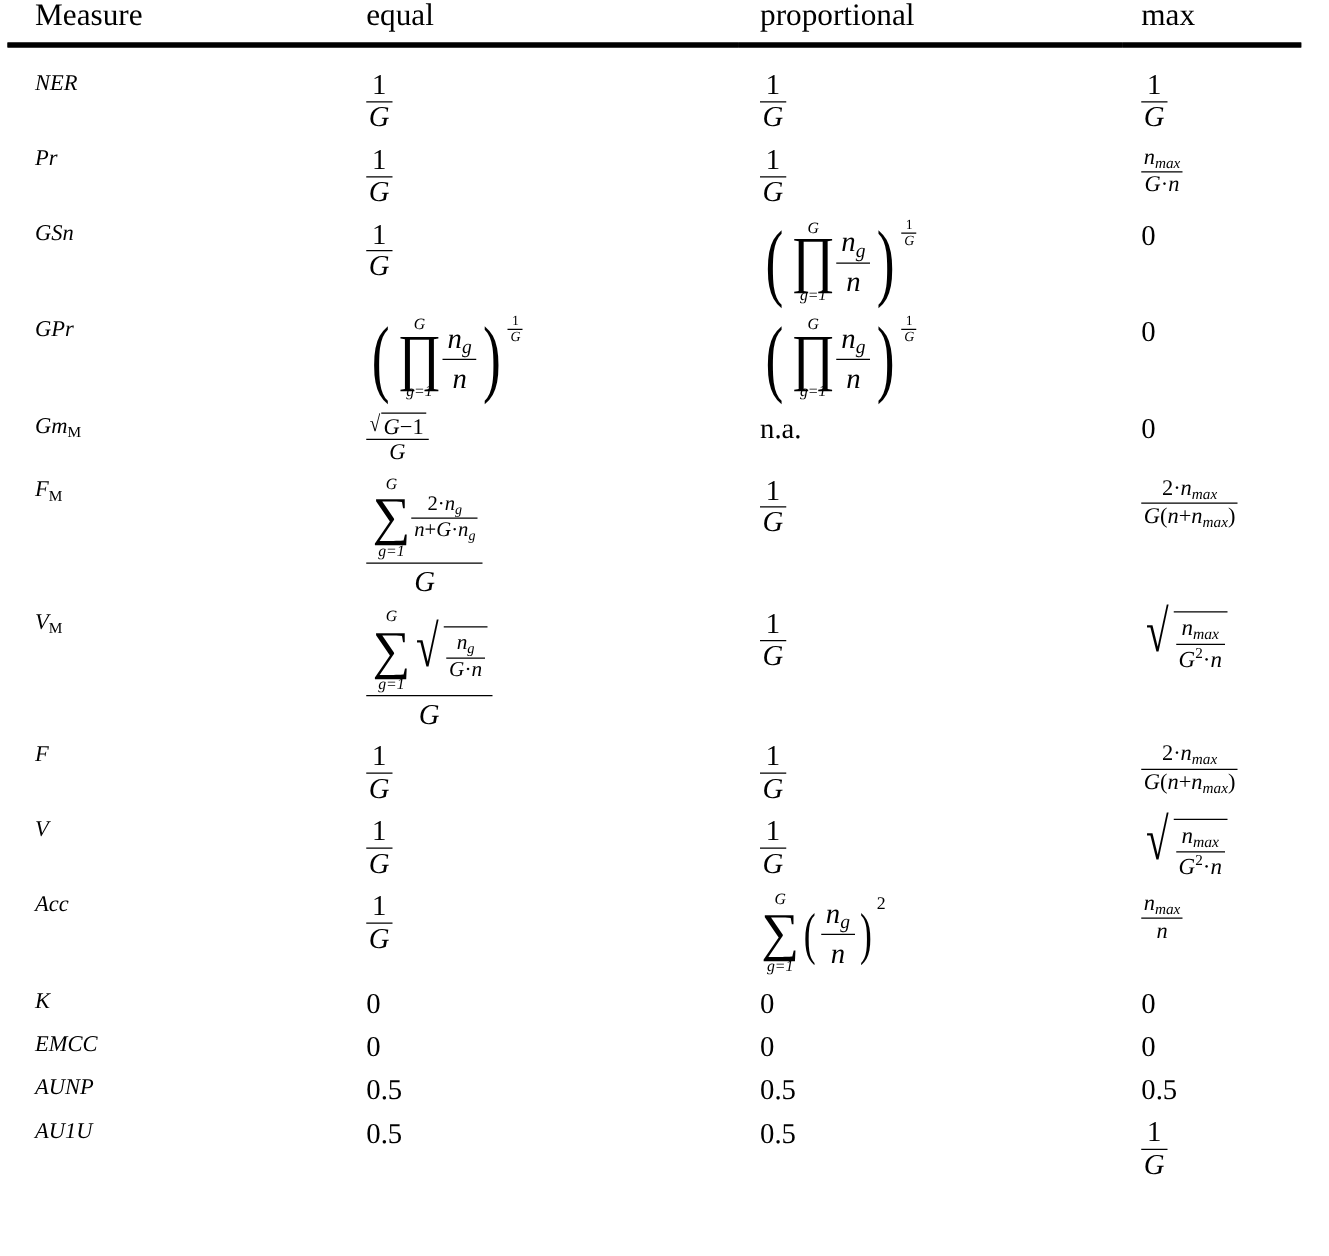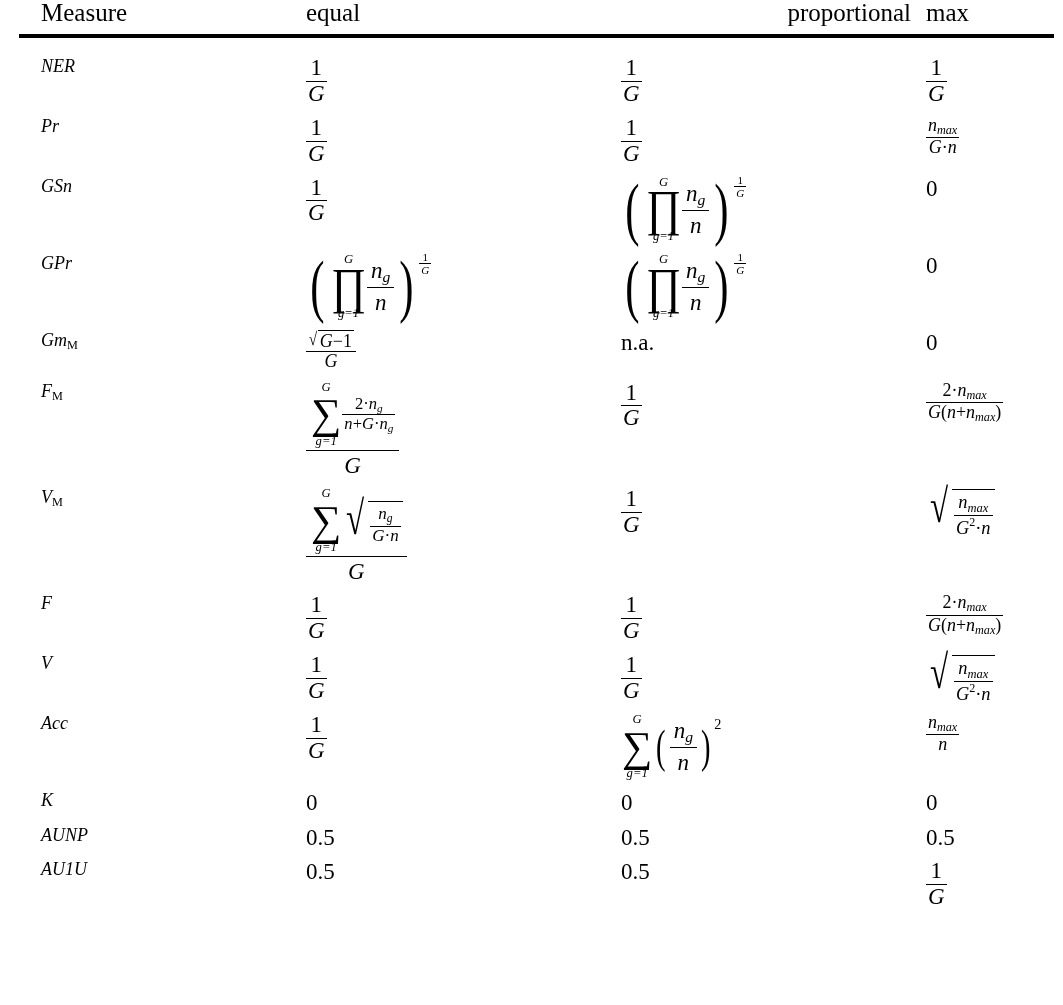--- a/index.html
+++ b/index.html
@@ -12,21 +12,21 @@
     height: 1005px;
     font-family: "Liberation Serif", "DejaVu Serif", serif;
     color: #000000;
     overflow: hidden;
   }
   #table-wrap {
     position: relative;
     width: 1063px;
     height: 1005px;
     box-sizing: border-box;
-    padding: 0 19px;
+    padding: 0 6px;
   }
   table.measure-table {
     width: 1035px;
     border-collapse: collapse;
     table-layout: fixed;
   }
   col.c-measure { width: 270px; }
   col.c-equal   { width: 315px; }
   col.c-prop    { width: 307px; }
   col.c-max     { width: 143px; }
@@ -34,21 +34,21 @@
   thead th {
     text-align: left;
     font-weight: normal;
     font-size: 25px;
     padding: 0 0 8px 0;
     vertical-align: bottom;
     line-height: 1.05;
   }
   thead th.h-measure { padding-left: 22px; }
   thead th.h-equal   { padding-left: 17px; }
-  thead th.h-prop    { padding-left: 17px; text-align: right; }
+  thead th.h-prop    { padding-left: 17px; }
   thead th.h-max     { padding-left: 15px; }
 
   thead tr.head-row th { border-bottom: 4px solid #000; }
 
   tbody tr.data-row td {
     vertical-align: top;
     font-size: 23px;
     padding-top: 9px;
     padding-bottom: 0;
     line-height: 1.12;
@@ -334,20 +334,26 @@
               </span></span></td>
           <td class="cell-max"><span class="m"><span class="frac small"><span class="num"><i class="mi">n</i><span class="sub">max</span></span><span class="den"><i class="mi">n</i></span></span></span></td>
         </tr>
         <tr class="data-row">
           <td class="cell-measure"><span class="m">K</span></td>
           <td class="cell-equal"><span class="m"><span class="num-val">0</span></span></td>
           <td class="cell-prop"><span class="m"><span class="num-val">0</span></span></td>
           <td class="cell-max"><span class="m"><span class="num-val">0</span></span></td>
         </tr>
         <tr class="data-row">
+          <td class="cell-measure"><span class="m">EMCC</span></td>
+          <td class="cell-equal"><span class="m"><span class="num-val">0</span></span></td>
+          <td class="cell-prop"><span class="m"><span class="num-val">0</span></span></td>
+          <td class="cell-max"><span class="m"><span class="num-val">0</span></span></td>
+        </tr>
+        <tr class="data-row">
           <td class="cell-measure"><span class="m">AUNP</span></td>
           <td class="cell-equal"><span class="m"><span class="num-val">0.5</span></span></td>
           <td class="cell-prop"><span class="m"><span class="num-val">0.5</span></span></td>
           <td class="cell-max"><span class="m"><span class="num-val">0.5</span></span></td>
         </tr>
         <tr class="data-row">
           <td class="cell-measure"><span class="m">AU1U</span></td>
           <td class="cell-equal"><span class="m"><span class="num-val">0.5</span></span></td>
           <td class="cell-prop"><span class="m"><span class="num-val">0.5</span></span></td>
           <td class="cell-max"><span class="m"><span class="frac "><span class="num"><span class="plain">1</span></span><span class="den"><i class="mi">G</i></span></span></span></td>

